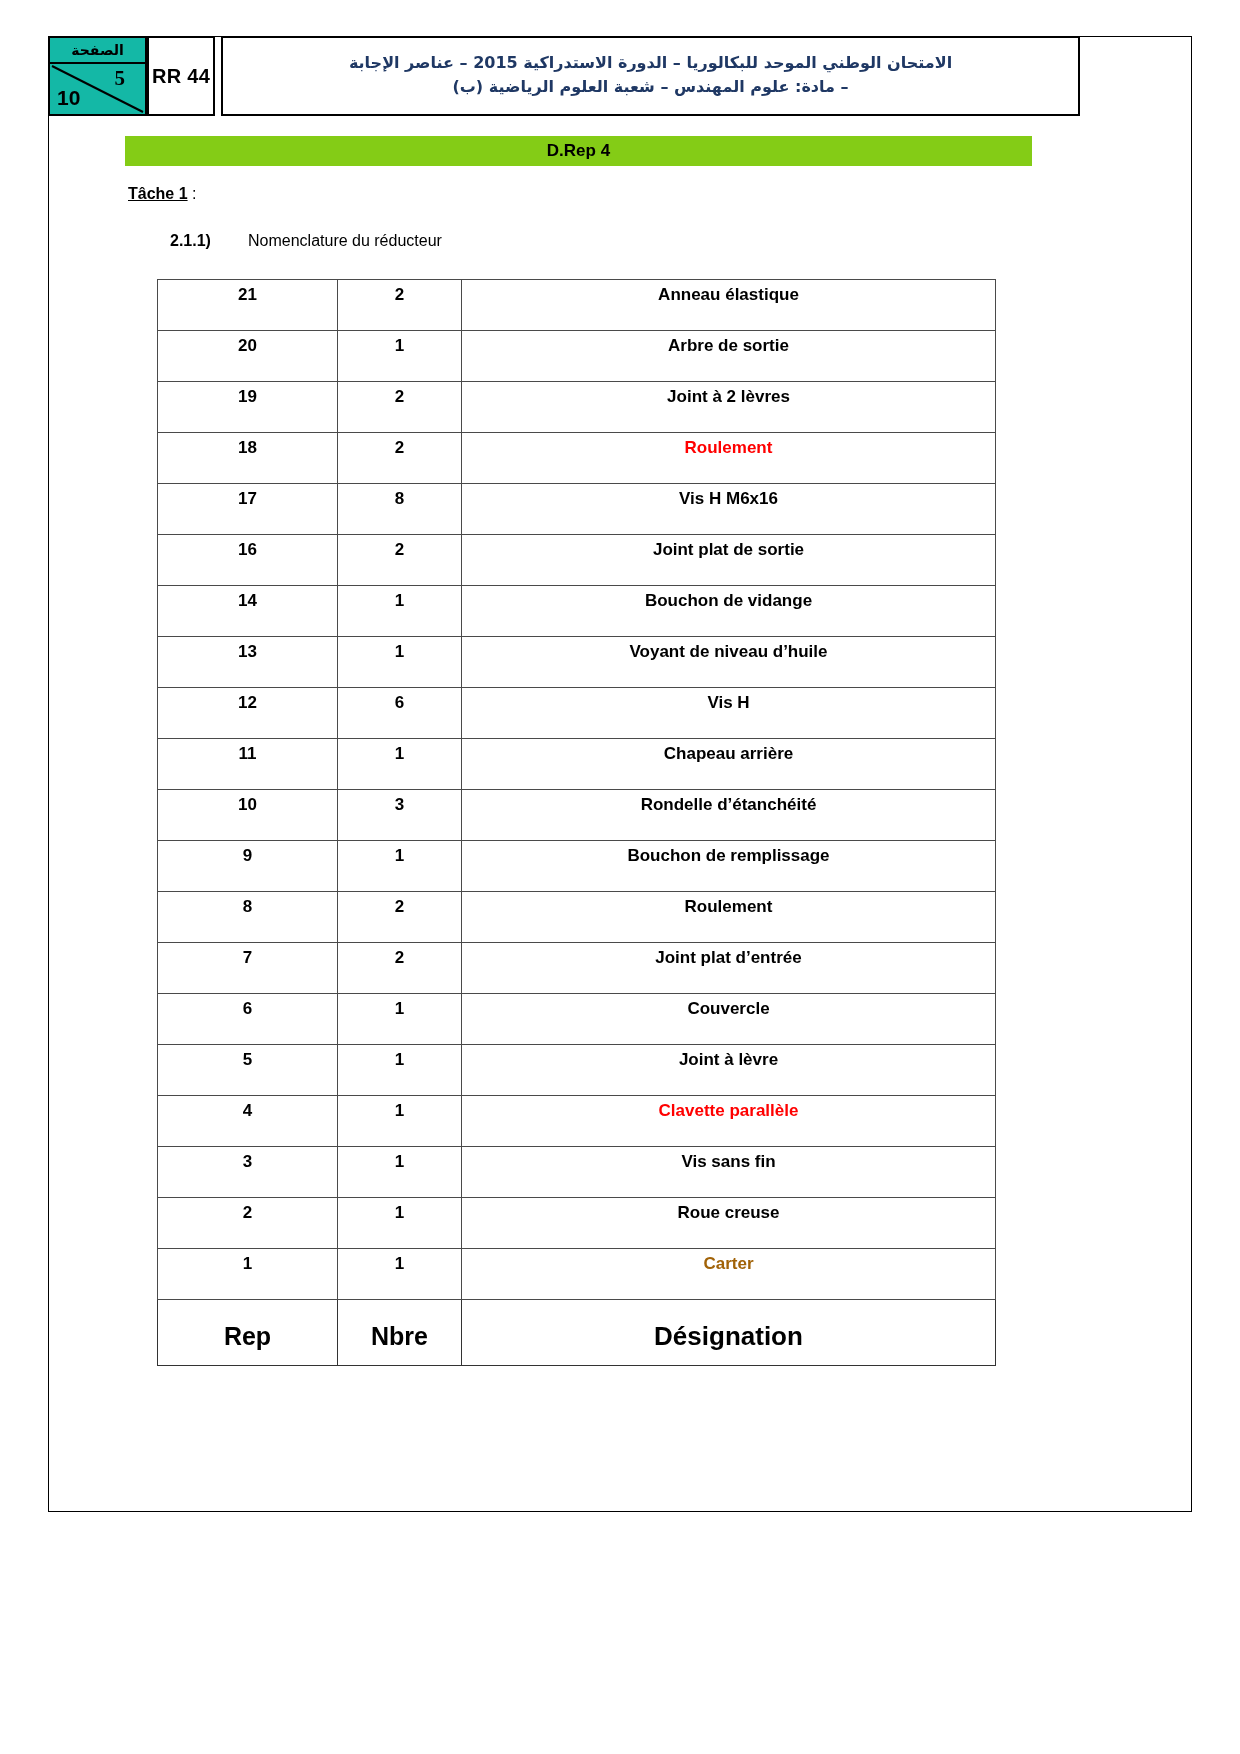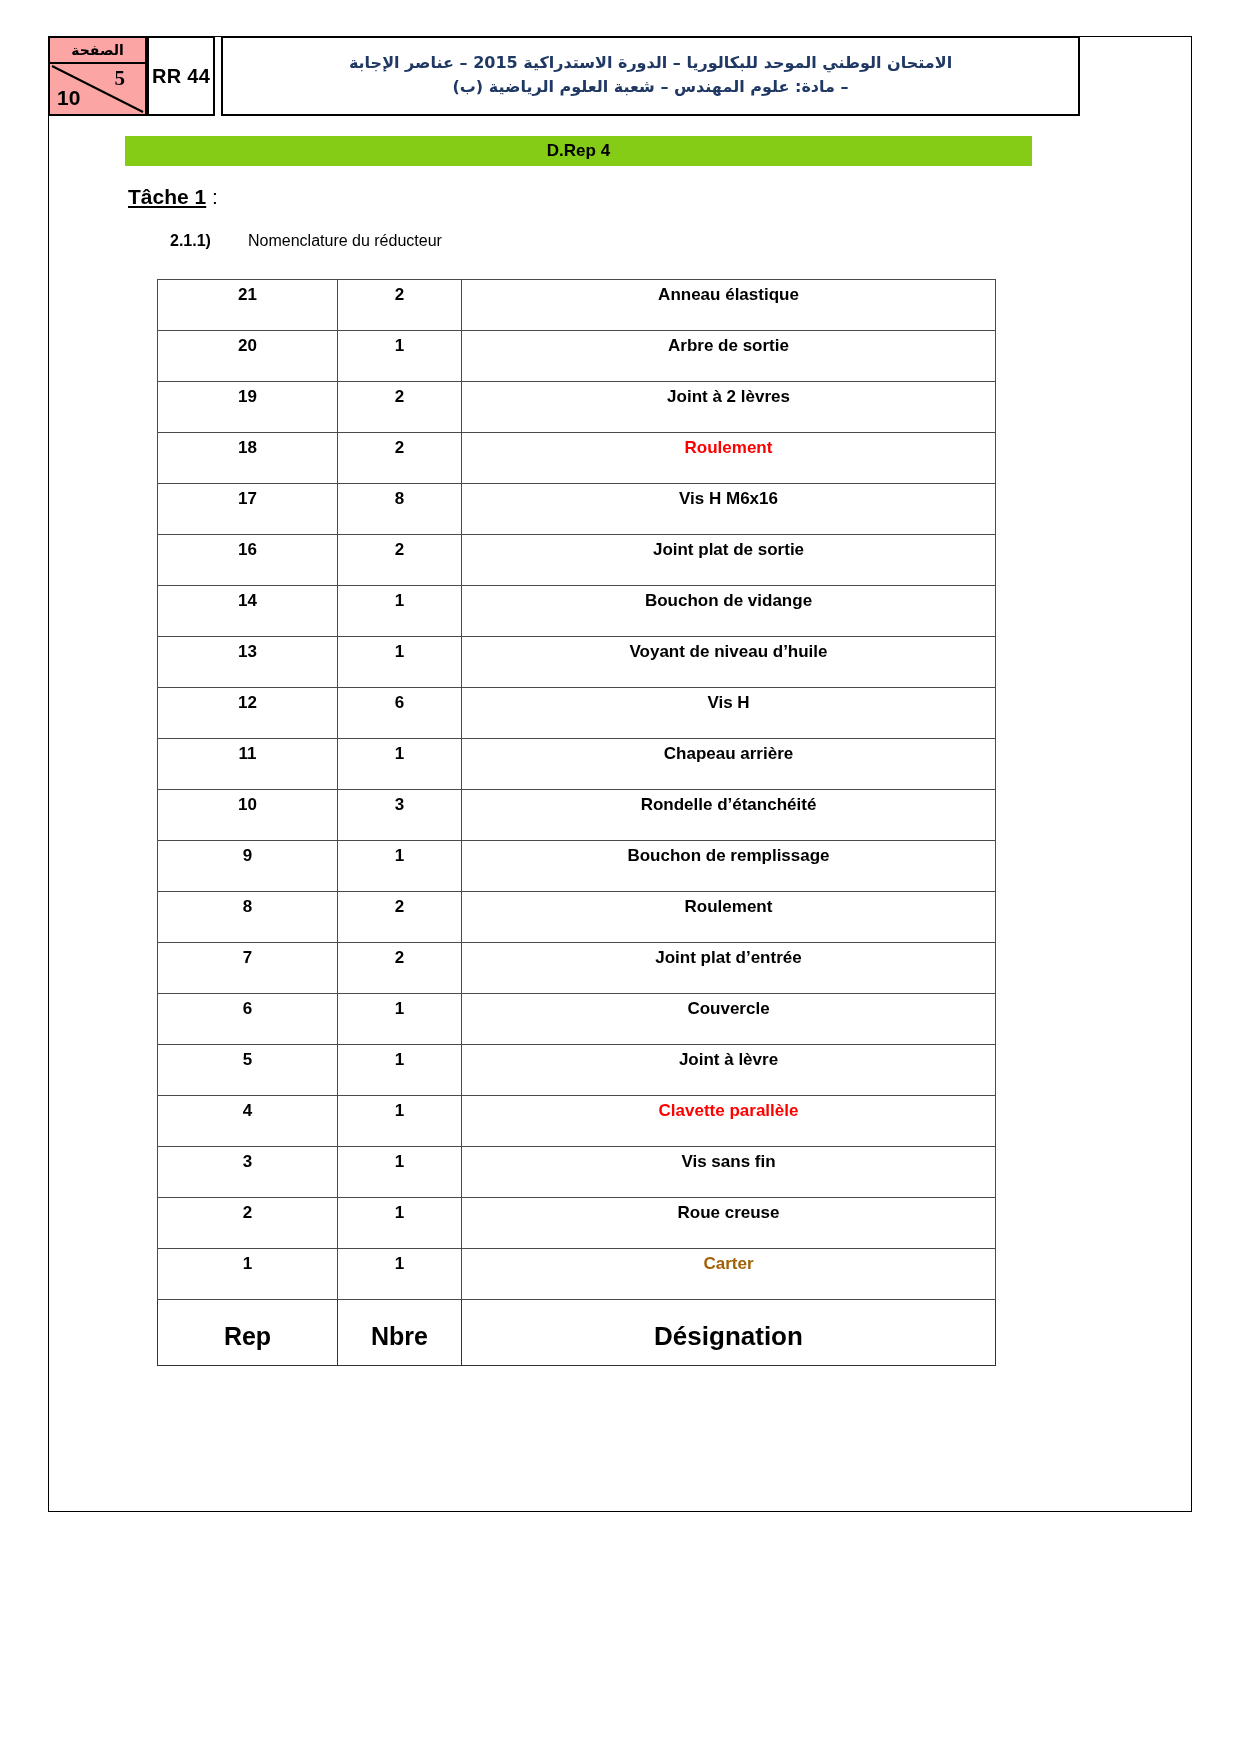--- a/index.html
+++ b/index.html
@@ -39,21 +39,21 @@
     width: 1032px;
     height: 80px;
     display: flex;
     align-items: stretch;
   }
   .hdr-page-box {
     width: 99px;
     border: 2px solid #000000;
     box-sizing: border-box;
     position: relative;
-    background: #fca5a5;
+    background: #14b8a6;
   }
   .hdr-page-top {
     height: 26px;
     border-bottom: 2px solid #000000;
     box-sizing: border-box;
     display: flex;
     align-items: center;
     justify-content: center;
     font-family: "DejaVu Sans", sans-serif;
     font-size: 14px;
@@ -138,21 +138,21 @@
     font-size: 17px;
     font-weight: bold;
     color: #000000;
   }
 
   
   .tache {
     position: absolute;
     left: 128px;
     top: 185px;
-    font-size: 21px;
+    font-size: 16px;
     font-weight: bold;
   }
   .tache u {
     text-decoration: underline;
   }
   .tache .colon {
     font-weight: normal;
   }
 
   .subitem {

